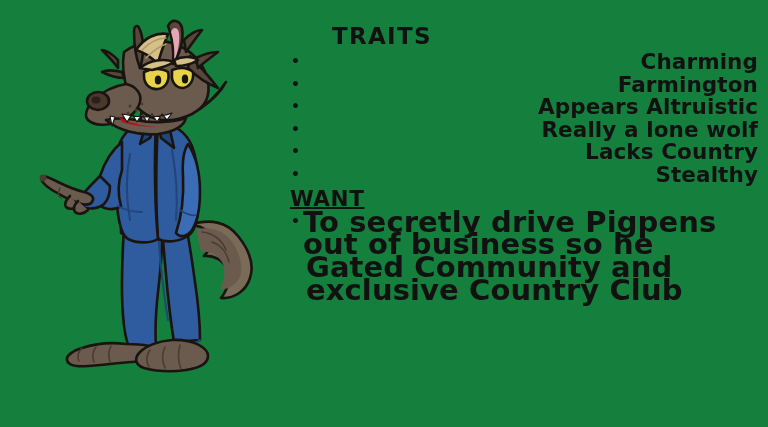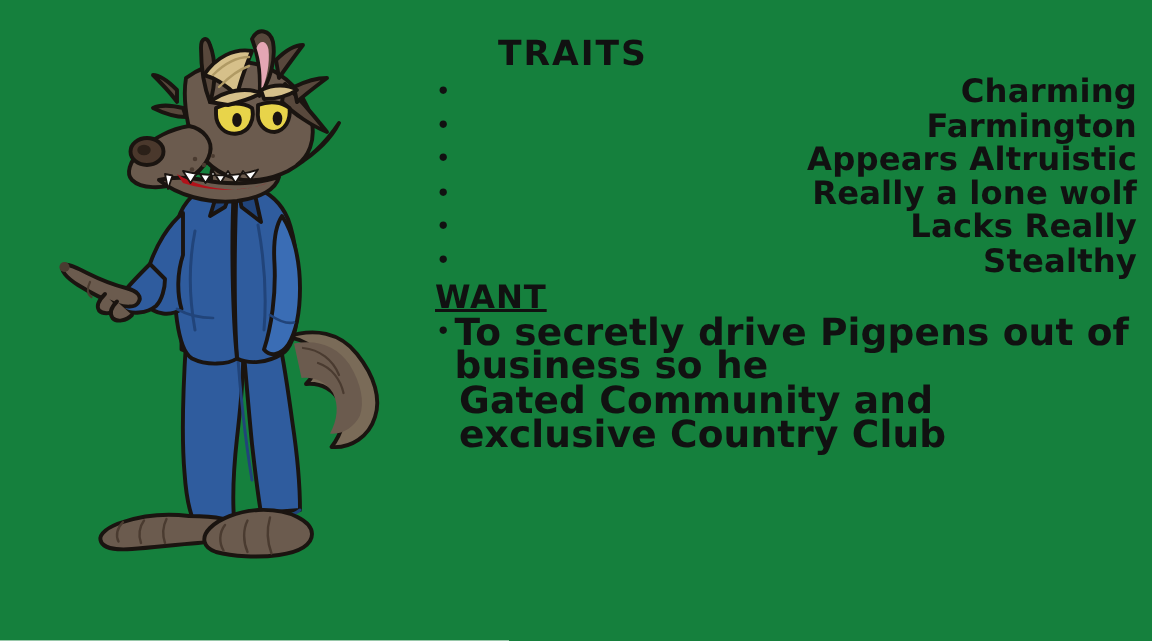--- a/index.html
+++ b/index.html
@@ -72,21 +72,21 @@
   .want-block { }
   .want-heading {
     font-size: 21.5px;
     line-height: 24px;
     text-decoration: underline;
     text-underline-offset: 1px;
     letter-spacing: 0.6px;
     display: inline-block;
   }
   .want-body {
-    font-size: 25px;
+    font-size: 29px;
     line-height: 22.8px;
     padding-left: 13px;
     position: relative;
   }
   .want-body::before {
     content: "\2022";
     position: absolute;
     left: 1px;
     top: -1px;
     font-size: 14px;
@@ -262,21 +262,21 @@
 
   <div id="text-column">
 
     <div class="comic traits-heading">TRAITS</div>
 
     <ul class="bullet-list comic">
       <li>Charming</li>
       <li>Farmington</li>
       <li>Appears Altruistic</li>
       <li>Really a lone wolf</li>
-      <li>Lacks Really</li>
+      <li>Lacks Country</li>
       <li>Stealthy</li>
     </ul>
 
     <div class="want-block">
       <div class="comic want-heading">WANT</div>
       <div class="comic want-body">
         <span>To secretly drive Pigpens out of business so he</span>
         <span class="cont">Gated Community and exclusive Country Club</span>
       </div>
     </div>

